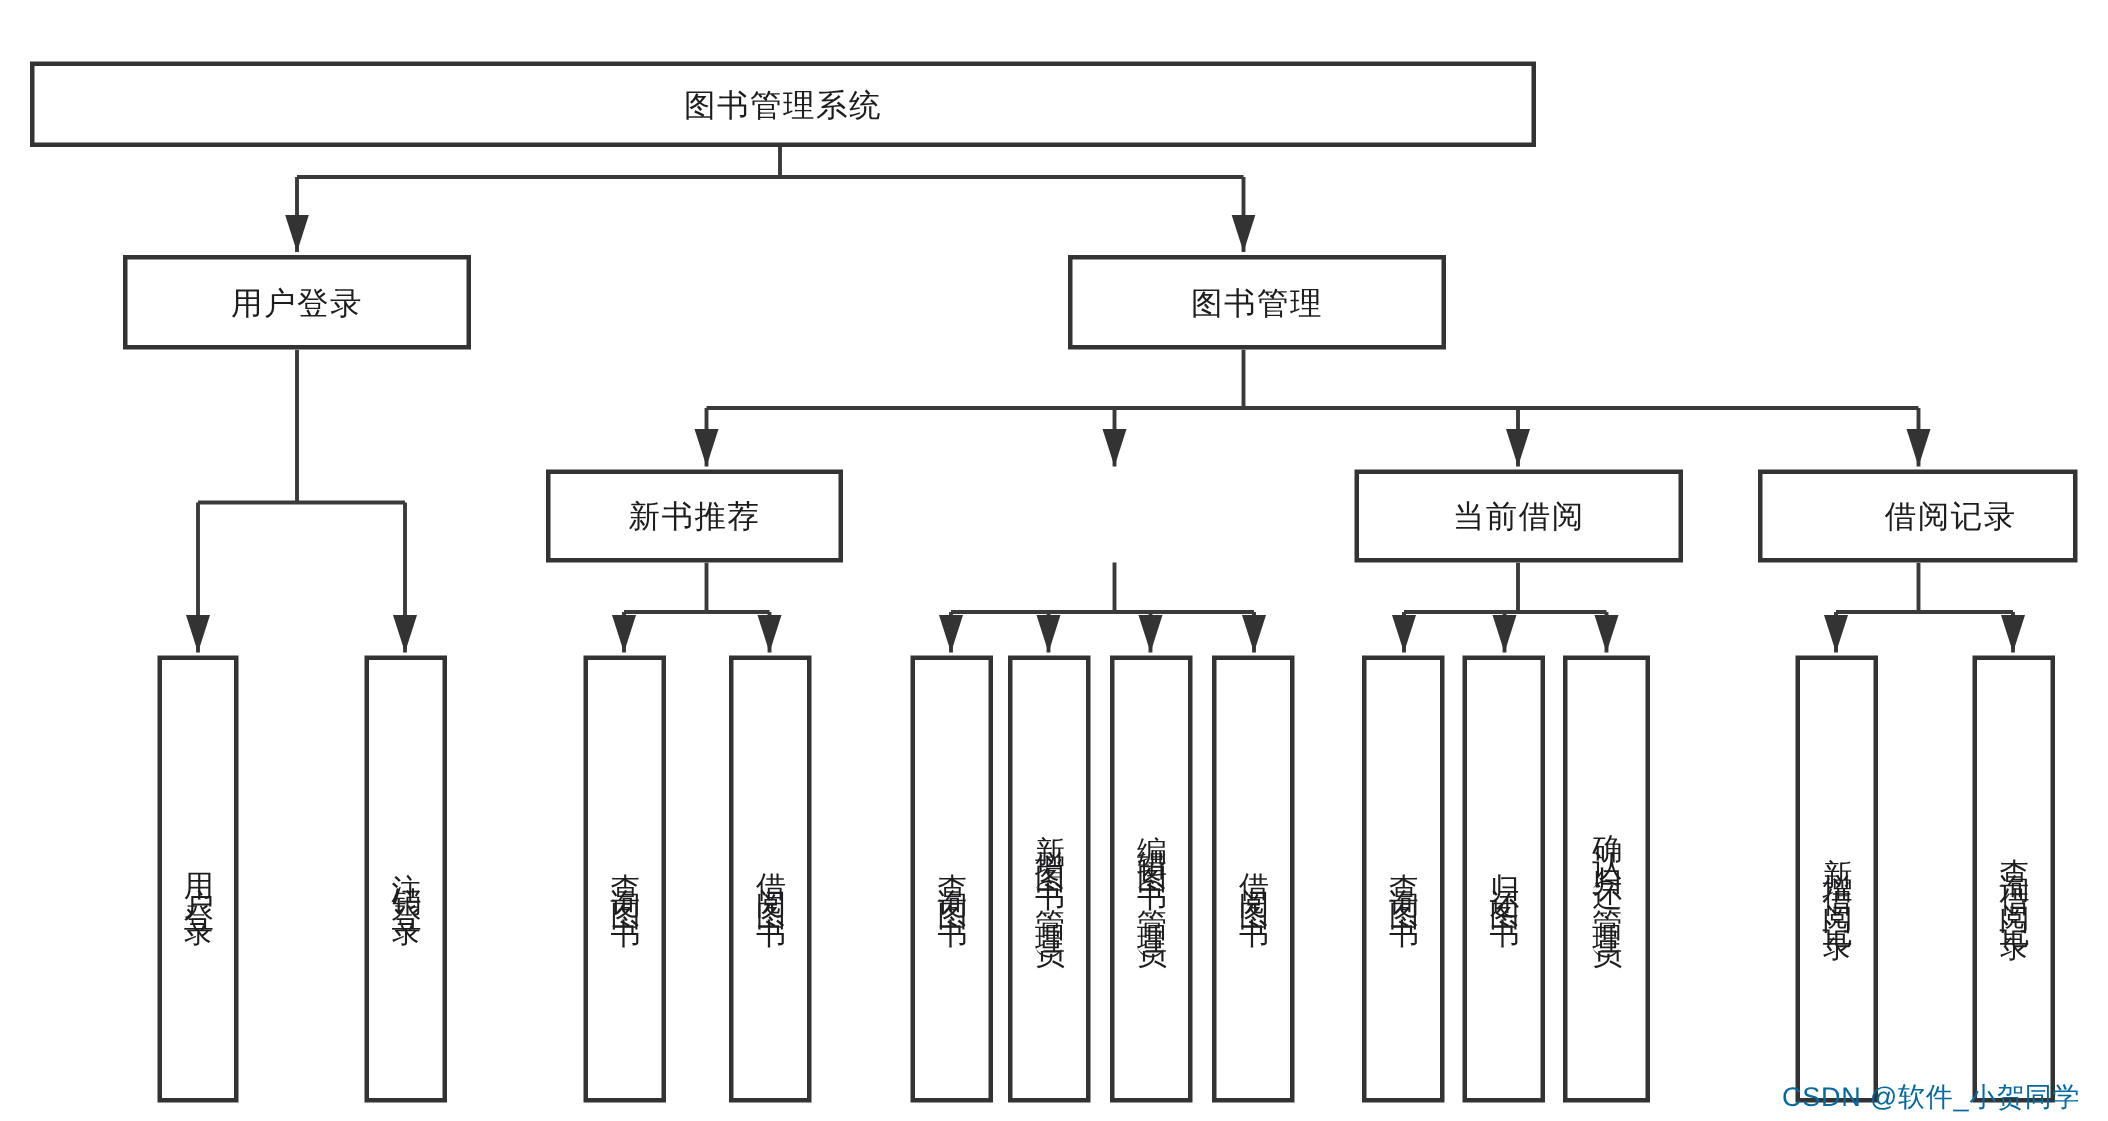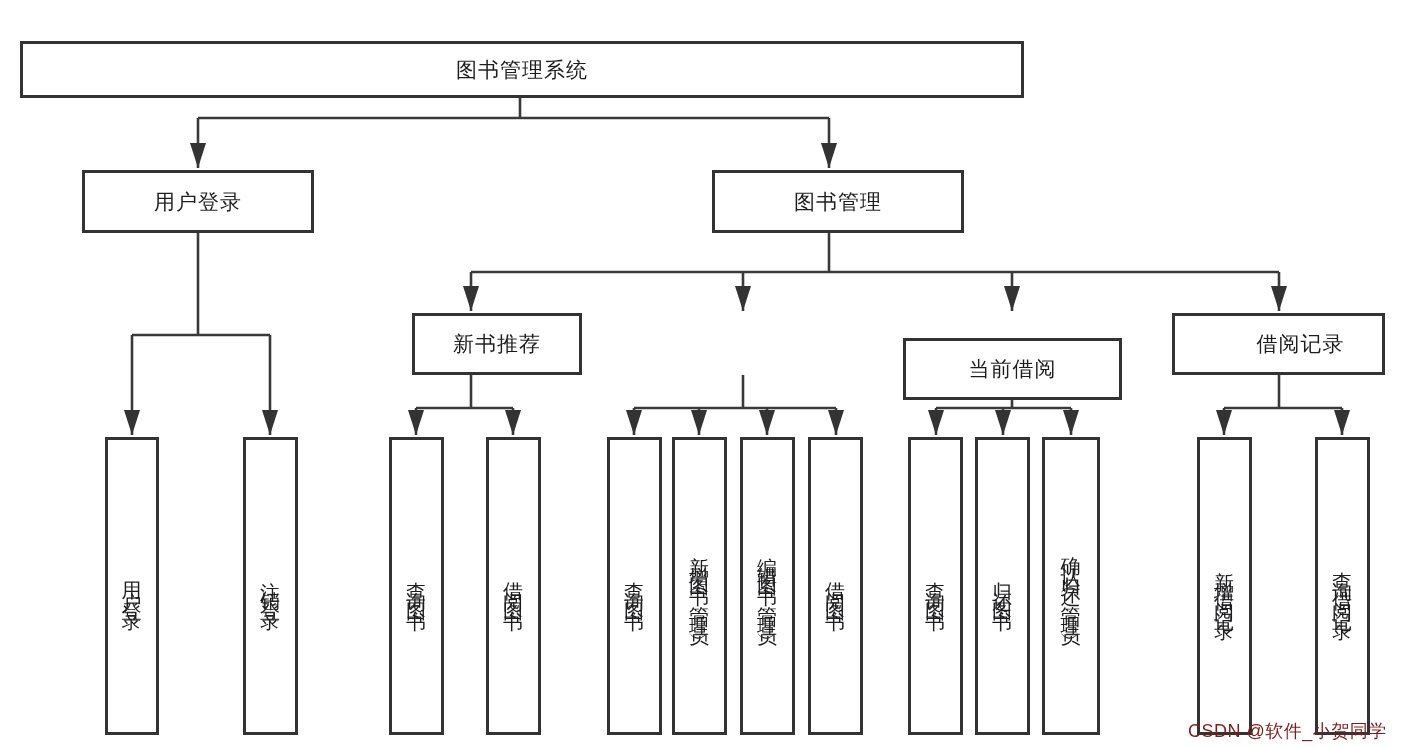--- a/index.html
+++ b/index.html
@@ -46,21 +46,21 @@
     letter-spacing: 10px;
     line-height: 1;
   }
   .leaf-row { position: absolute; top: 437px; height: 298px; }
   .watermark {
     position: absolute;
     left: 1188px;
     top: 719px;
     z-index: 3;
     font-size: 18px;
-    color: #7f1d1d;
+    color: #0369a1;
     letter-spacing: 0.5px;
     white-space: nowrap;
   }
 </style>
 </head>
 <body>
 
 <div id="stage">
 
   <svg id="connectors" viewBox="0 0 1405 747" xmlns="http://www.w3.org/2000/svg">
@@ -111,22 +111,22 @@
       <path d="M1224,408 L1224,435" marker-end="url(#ah)"></path>
       <path d="M1342,408 L1342,435" marker-end="url(#ah)"></path>
     </g>
   </svg>
 
   <div class="box" style="left:20px; top:13px; width:1004px; height:57px;margin-top:28px;">图书管理系统</div>
 
   <div class="box" style="left:82px; top:170px; width:232px; height:63px;">用户登录</div>
   <div class="box" style="left:712px; top:170px; width:252px; height:63px;">图书管理</div>
 
-  <div class="box" style="left:364px; top:313px; width:170px; height:62px;margin-left:48px;">新书推荐</div>
-  <div class="box" style="left:903px; top:313px; width:219px; height:62px;margin-top:25px;">当前借阅</div>
+  <div class="box" style="left:364px; top:313px; width:198px; height:62px;">新书推荐</div>
+  <div class="box" style="left:903px; top:313px; width:219px; height:62px;">当前借阅</div>
   <div class="box" style="left:1172px; top:313px; width:213px; height:62px;padding-left:44px;">借阅记录</div>
 
   <div class="vbox leaf-row" style="left:105px; width:54px;">用户登录</div>
   <div class="vbox leaf-row" style="left:243px; width:55px;">注销登录</div>
 
   <div class="vbox leaf-row" style="left:389px; width:55px;">查询图书</div>
   <div class="vbox leaf-row" style="left:486px; width:55px;">借阅图书</div>
 
   <div class="vbox leaf-row" style="left:607px; width:55px;">查询图书</div>
   <div class="vbox leaf-row" style="left:672px; width:55px;">新增图书（管理员）</div>

